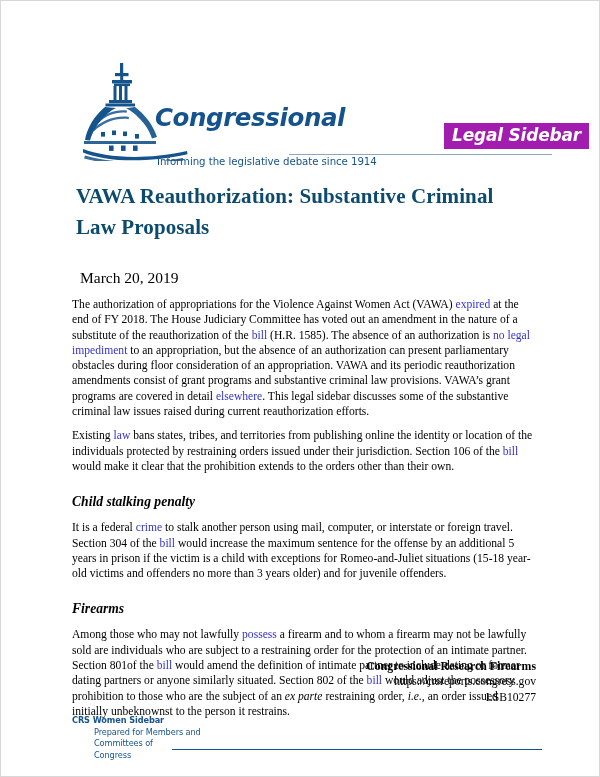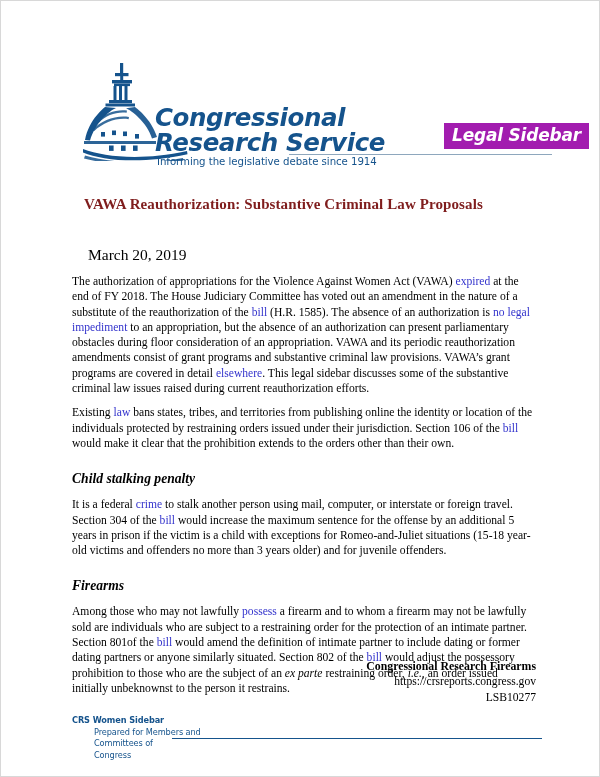--- a/index.html
+++ b/index.html
@@ -95,31 +95,31 @@
   
   .content {
     position: absolute;
     left: 71px;
     top: 176px;
     width: 464px;
   }
   .doc-title {
     font-family: "Liberation Serif", serif;
     font-weight: bold;
-    font-size: 15px;
+    font-size: 21px;
     line-height: 31px;
     letter-spacing: 0.1px;
-    margin: 12px;
-    color: #7f1d1d;
+    margin: 4px;
+    color: #0c4a6e;
   }
   .doc-date {
     font-family: "Liberation Serif", serif;
     font-size: 15.5px;
     line-height: 20px;
-    margin: 25px 0 0 16px;
+    margin: 25px 0 0 8px;
     color: #000;
   }
   .para {
     font-family: "Liberation Serif", serif;
     font-size: 11.6px;
     line-height: 15.3px;
     margin: 9px 0 0 0;
     text-align: left;
     color: #000;
   }
@@ -177,21 +177,21 @@
     letter-spacing: -0.1px;
   }
   .footer .f2 {
     font-size: 8.2px;
     line-height: 11.5px;
     letter-spacing: -0.1px;
     margin-left: 22px;
   }
   .footer-row {
     display: flex;
-    align-items: flex-start;
+    align-items: center;
     gap: 5px;
   }
   .footer-rule {
     flex: 0 0 auto;
     width: 370px;
     height: 1.4px;
     background: #15538c;
   }
 </style>
 </head>
@@ -232,21 +232,20 @@
           <rect x="38" y="84.5" width="4.6" height="5.4"></rect>
           <rect x="50" y="84.5" width="4.6" height="5.4"></rect>
 
           <path d="M0 88 C22 96 58 100 104 90 l0.5 3.2 C58 103.5 20 99.5 0 91.4 z"></path>
           <path d="M2 94.5 C26 101.5 62 104 100 97 l0.4 2.4 C62 106.6 25 104 1 97.4 z" opacity="0.85"></path>
         </g>
       </svg>
 
       <div class="crs-wordmark">
         <div>Congressional</div>
-        <div>Research Service</div>
       </div>
       <div class="crs-tagline">Informing the legislative debate since 1914</div>
     </div>
 
     <div class="header-rule"></div>
 
     <div class="legal-sidebar-badge">Legal Sidebar</div>
   </div>
 
   <div class="content">

